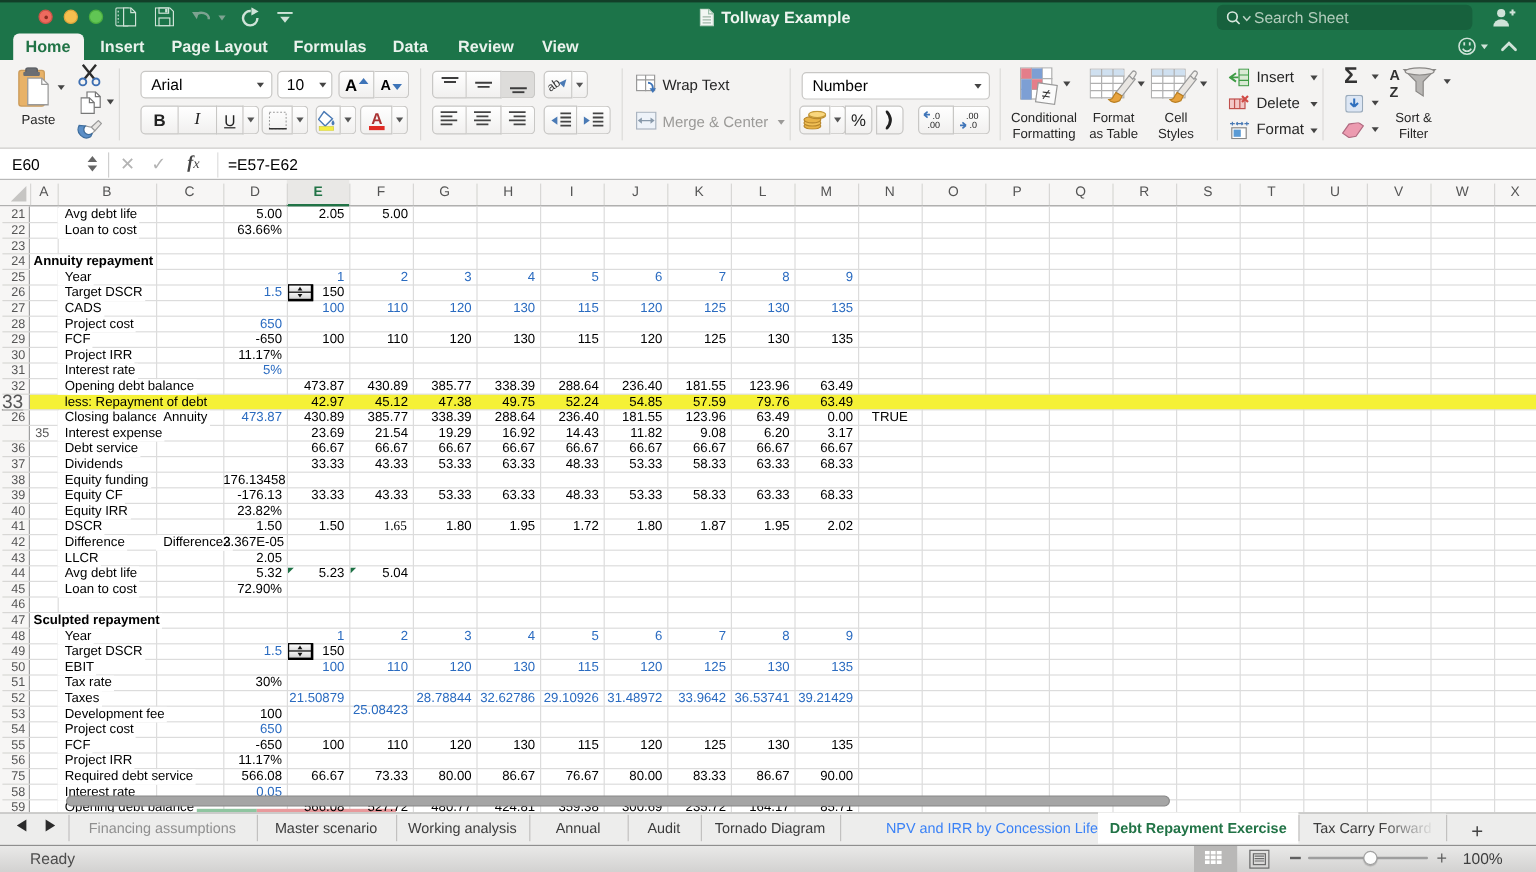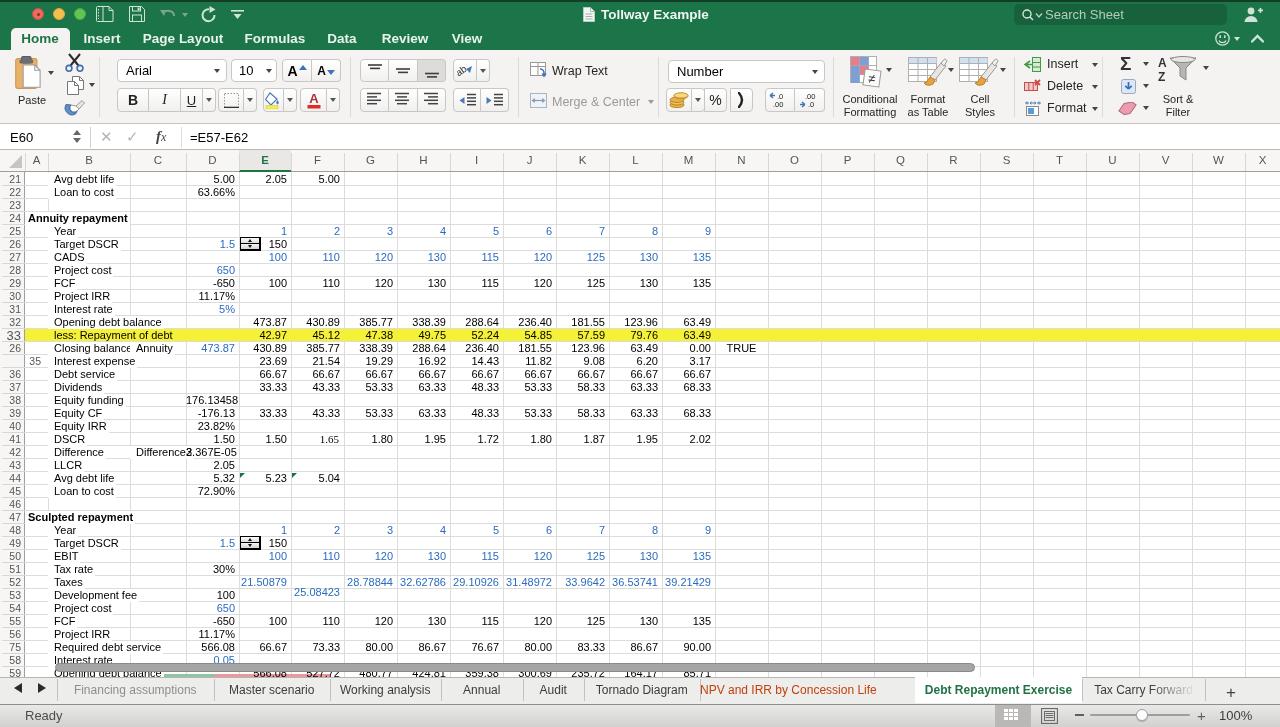--- a/index.html
+++ b/index.html
@@ -493,21 +493,21 @@
 <div class="abs" style="left:0;top:114px;width:21px;height:13px;line-height:13px;text-align:right;font-size:10.5px;color:#555;">28</div>
 <div class="abs" style="left:2px;top:126px;width:23px;height:1px;background:#d8d7d5;"></div>
 <div class="abs" style="left:0;top:127px;width:21px;height:13px;line-height:13px;text-align:right;font-size:10.5px;color:#555;">29</div>
 <div class="abs" style="left:2px;top:139px;width:23px;height:1px;background:#d8d7d5;"></div>
 <div class="abs" style="left:0;top:140px;width:21px;height:13px;line-height:13px;text-align:right;font-size:10.5px;color:#555;">30</div>
 <div class="abs" style="left:2px;top:152px;width:23px;height:1px;background:#d8d7d5;"></div>
 <div class="abs" style="left:0;top:153px;width:21px;height:13px;line-height:13px;text-align:right;font-size:10.5px;color:#555;">31</div>
 <div class="abs" style="left:2px;top:165px;width:23px;height:1px;background:#d8d7d5;"></div>
 <div class="abs" style="left:0;top:166px;width:21px;height:13px;line-height:13px;text-align:right;font-size:10.5px;color:#555;">32</div>
 <div class="abs" style="left:2px;top:178px;width:23px;height:1px;background:#d8d7d5;"></div>
-<div class="abs" style="left:0;top:179px;width:21px;height:13px;line-height:13px;text-align:right;font-size:13px;color:#555;text-decoration:underline;">33</div>
+<div class="abs" style="left:0;top:179px;width:21px;height:13px;line-height:13px;text-align:center;font-size:16px;color:#555;text-decoration:underline;">33</div>
 <div class="abs" style="left:2px;top:191px;width:23px;height:1px;background:#d8d7d5;"></div>
 <div class="abs" style="left:0;top:192px;width:21px;height:13px;line-height:13px;text-align:right;font-size:10.5px;color:#555;">26</div>
 <div class="abs" style="left:2px;top:204px;width:23px;height:1px;background:#d8d7d5;"></div>
 <div class="abs" style="left:0;top:205px;width:21px;height:13px;line-height:13px;text-align:right;font-size:10.5px;color:#555;margin-left:20px;">35</div>
 <div class="abs" style="left:2px;top:217px;width:23px;height:1px;background:#d8d7d5;"></div>
 <div class="abs" style="left:0;top:218px;width:21px;height:13px;line-height:13px;text-align:right;font-size:10.5px;color:#555;">36</div>
 <div class="abs" style="left:2px;top:230px;width:23px;height:1px;background:#d8d7d5;"></div>
 <div class="abs" style="left:0;top:231px;width:21px;height:13px;line-height:13px;text-align:right;font-size:10.5px;color:#555;">37</div>
 <div class="abs" style="left:2px;top:243px;width:23px;height:1px;background:#d8d7d5;"></div>
 <div class="abs" style="left:0;top:244px;width:21px;height:13px;line-height:13px;text-align:right;font-size:10.5px;color:#555;">38</div>
@@ -874,21 +874,21 @@
 <div class="abs" style="left:213.5px;top:677px;width:116.5px;height:26px;line-height:26px;text-align:center;font-size:12px;color:#3c3c3c;">Master scenario</div>
 <div class="abs" style="left:330px;top:679px;width:1px;height:22px;background:#c2c1c0;"></div>
 <div class="abs" style="left:330px;top:677px;width:110.5px;height:26px;line-height:26px;text-align:center;font-size:12px;color:#3c3c3c;">Working analysis</div>
 <div class="abs" style="left:440.5px;top:679px;width:1px;height:22px;background:#c2c1c0;"></div>
 <div class="abs" style="left:440.5px;top:677px;width:82.5px;height:26px;line-height:26px;text-align:center;font-size:12px;color:#3c3c3c;">Annual</div>
 <div class="abs" style="left:523px;top:679px;width:1px;height:22px;background:#c2c1c0;"></div>
 <div class="abs" style="left:523px;top:677px;width:60.5px;height:26px;line-height:26px;text-align:center;font-size:12px;color:#3c3c3c;">Audit</div>
 <div class="abs" style="left:583.5px;top:679px;width:1px;height:22px;background:#c2c1c0;"></div>
 <div class="abs" style="left:583.5px;top:677px;width:116.5px;height:26px;line-height:26px;text-align:center;font-size:12px;color:#3c3c3c;">Tornado Diagram</div>
 <div class="abs" style="left:700px;top:679px;width:1px;height:22px;background:#c2c1c0;"></div>
-<div class="abs" style="left:700px;top:677px;width:215px;height:26px;line-height:26px;text-align:left;font-size:12px;color:#c2410c;">NPV and IRR by Concession Life</div>
+<div class="abs" style="left:700px;top:677px;width:215px;height:26px;line-height:26px;text-align:right;font-size:12px;color:#3b82f6;">NPV and IRR by Concession Life</div>
 <div class="abs" style="left:915px;top:679px;width:1px;height:22px;background:#c2c1c0;"></div>
 <div class="abs" style="left:915px;top:677px;width:167px;height:26px;background:#fff;"></div>
 <div class="abs" style="left:915px;top:677px;width:167px;height:26px;line-height:26px;text-align:center;font-size:12px;font-weight:bold;color:#217346;">Debt Repayment Exercise</div>
 <div class="abs" style="left:1082px;top:679px;width:1px;height:22px;background:#c2c1c0;"></div>
 <div class="abs" style="left:1082px;top:677px;width:123px;height:26px;line-height:26px;text-align:center;font-size:12px;color:#3c3c3c;">Tax Carry Forward</div>
 <div class="abs" style="left:1205px;top:679px;width:1px;height:22px;background:#c2c1c0;"></div>
 <div class="abs" style="left:57px;top:679px;width:1px;height:22px;background:#c2c1c0;"></div>
 <div class="abs" style="left:1150px;top:678px;width:55px;height:25px;background:linear-gradient(90deg,rgba(237,237,236,0),#edEDec 85%);"></div>
 <div class="abs" style="left:1226px;top:683px;font-size:17px;color:#444;">+</div>
 <div class="abs" style="left:0;top:704px;width:1280px;height:23px;background:linear-gradient(#e9e9e8,#d2d1d0);border-top:1px solid #8f8f8f;"></div>

